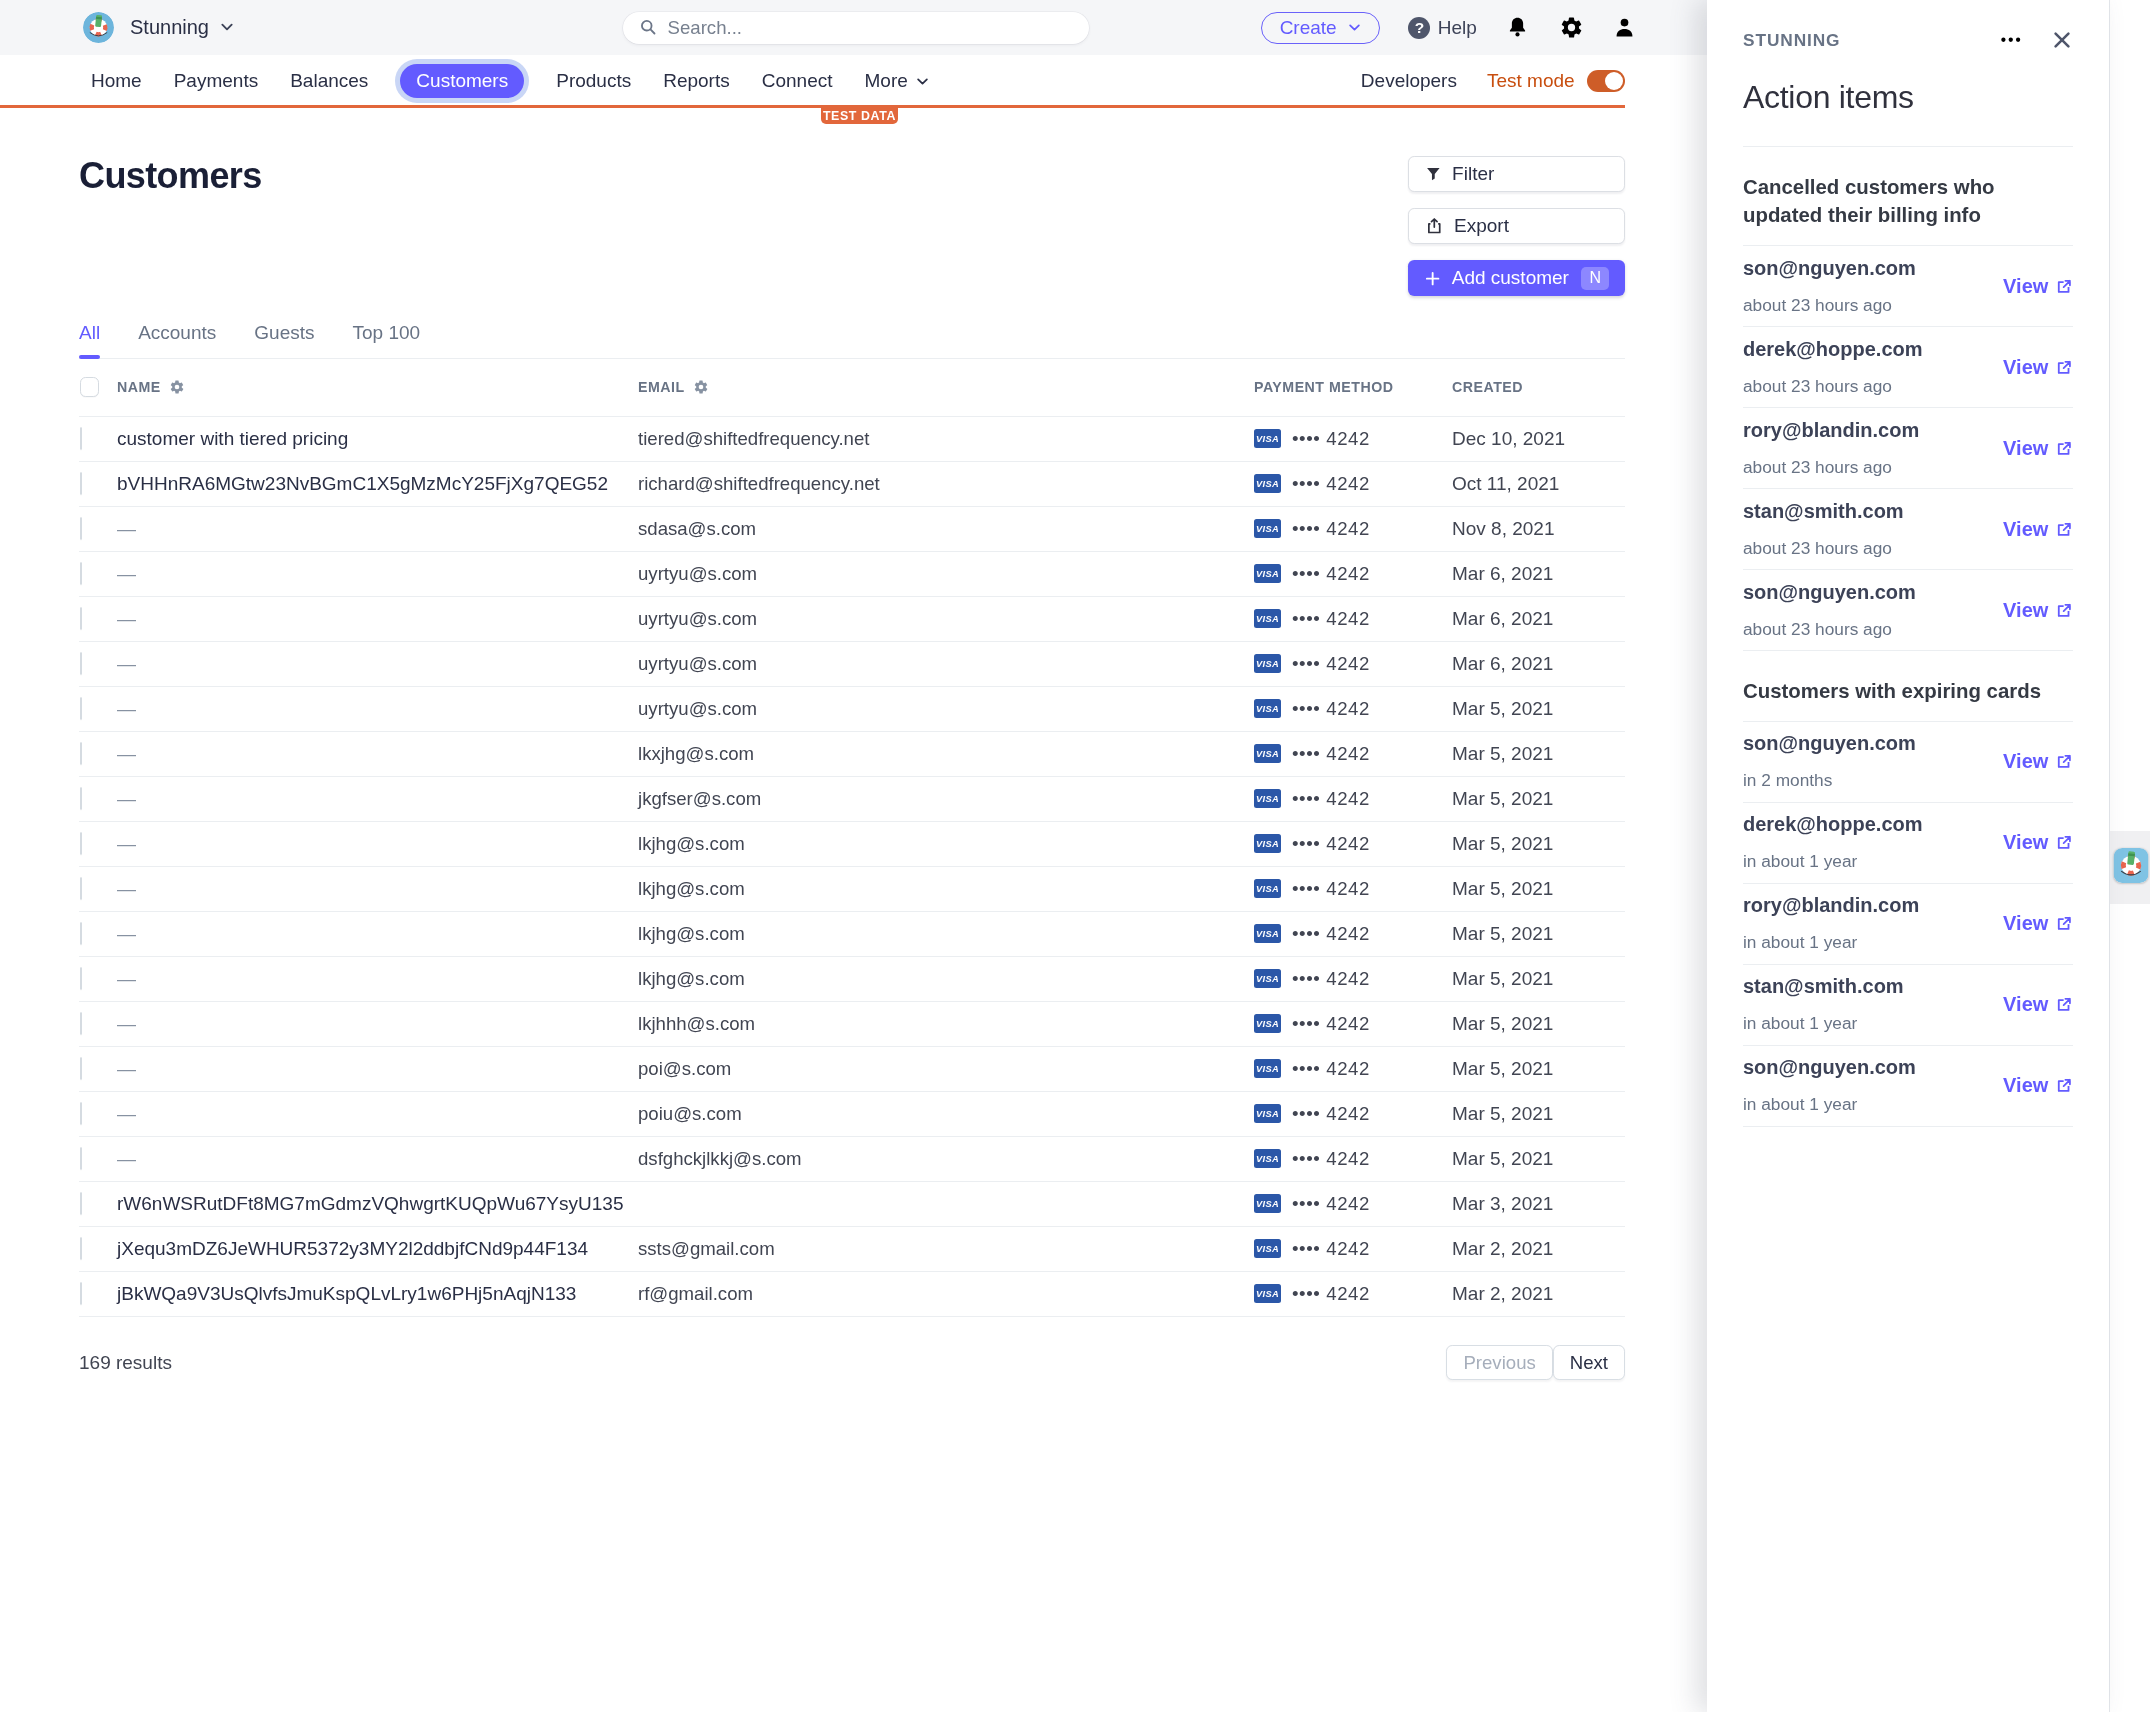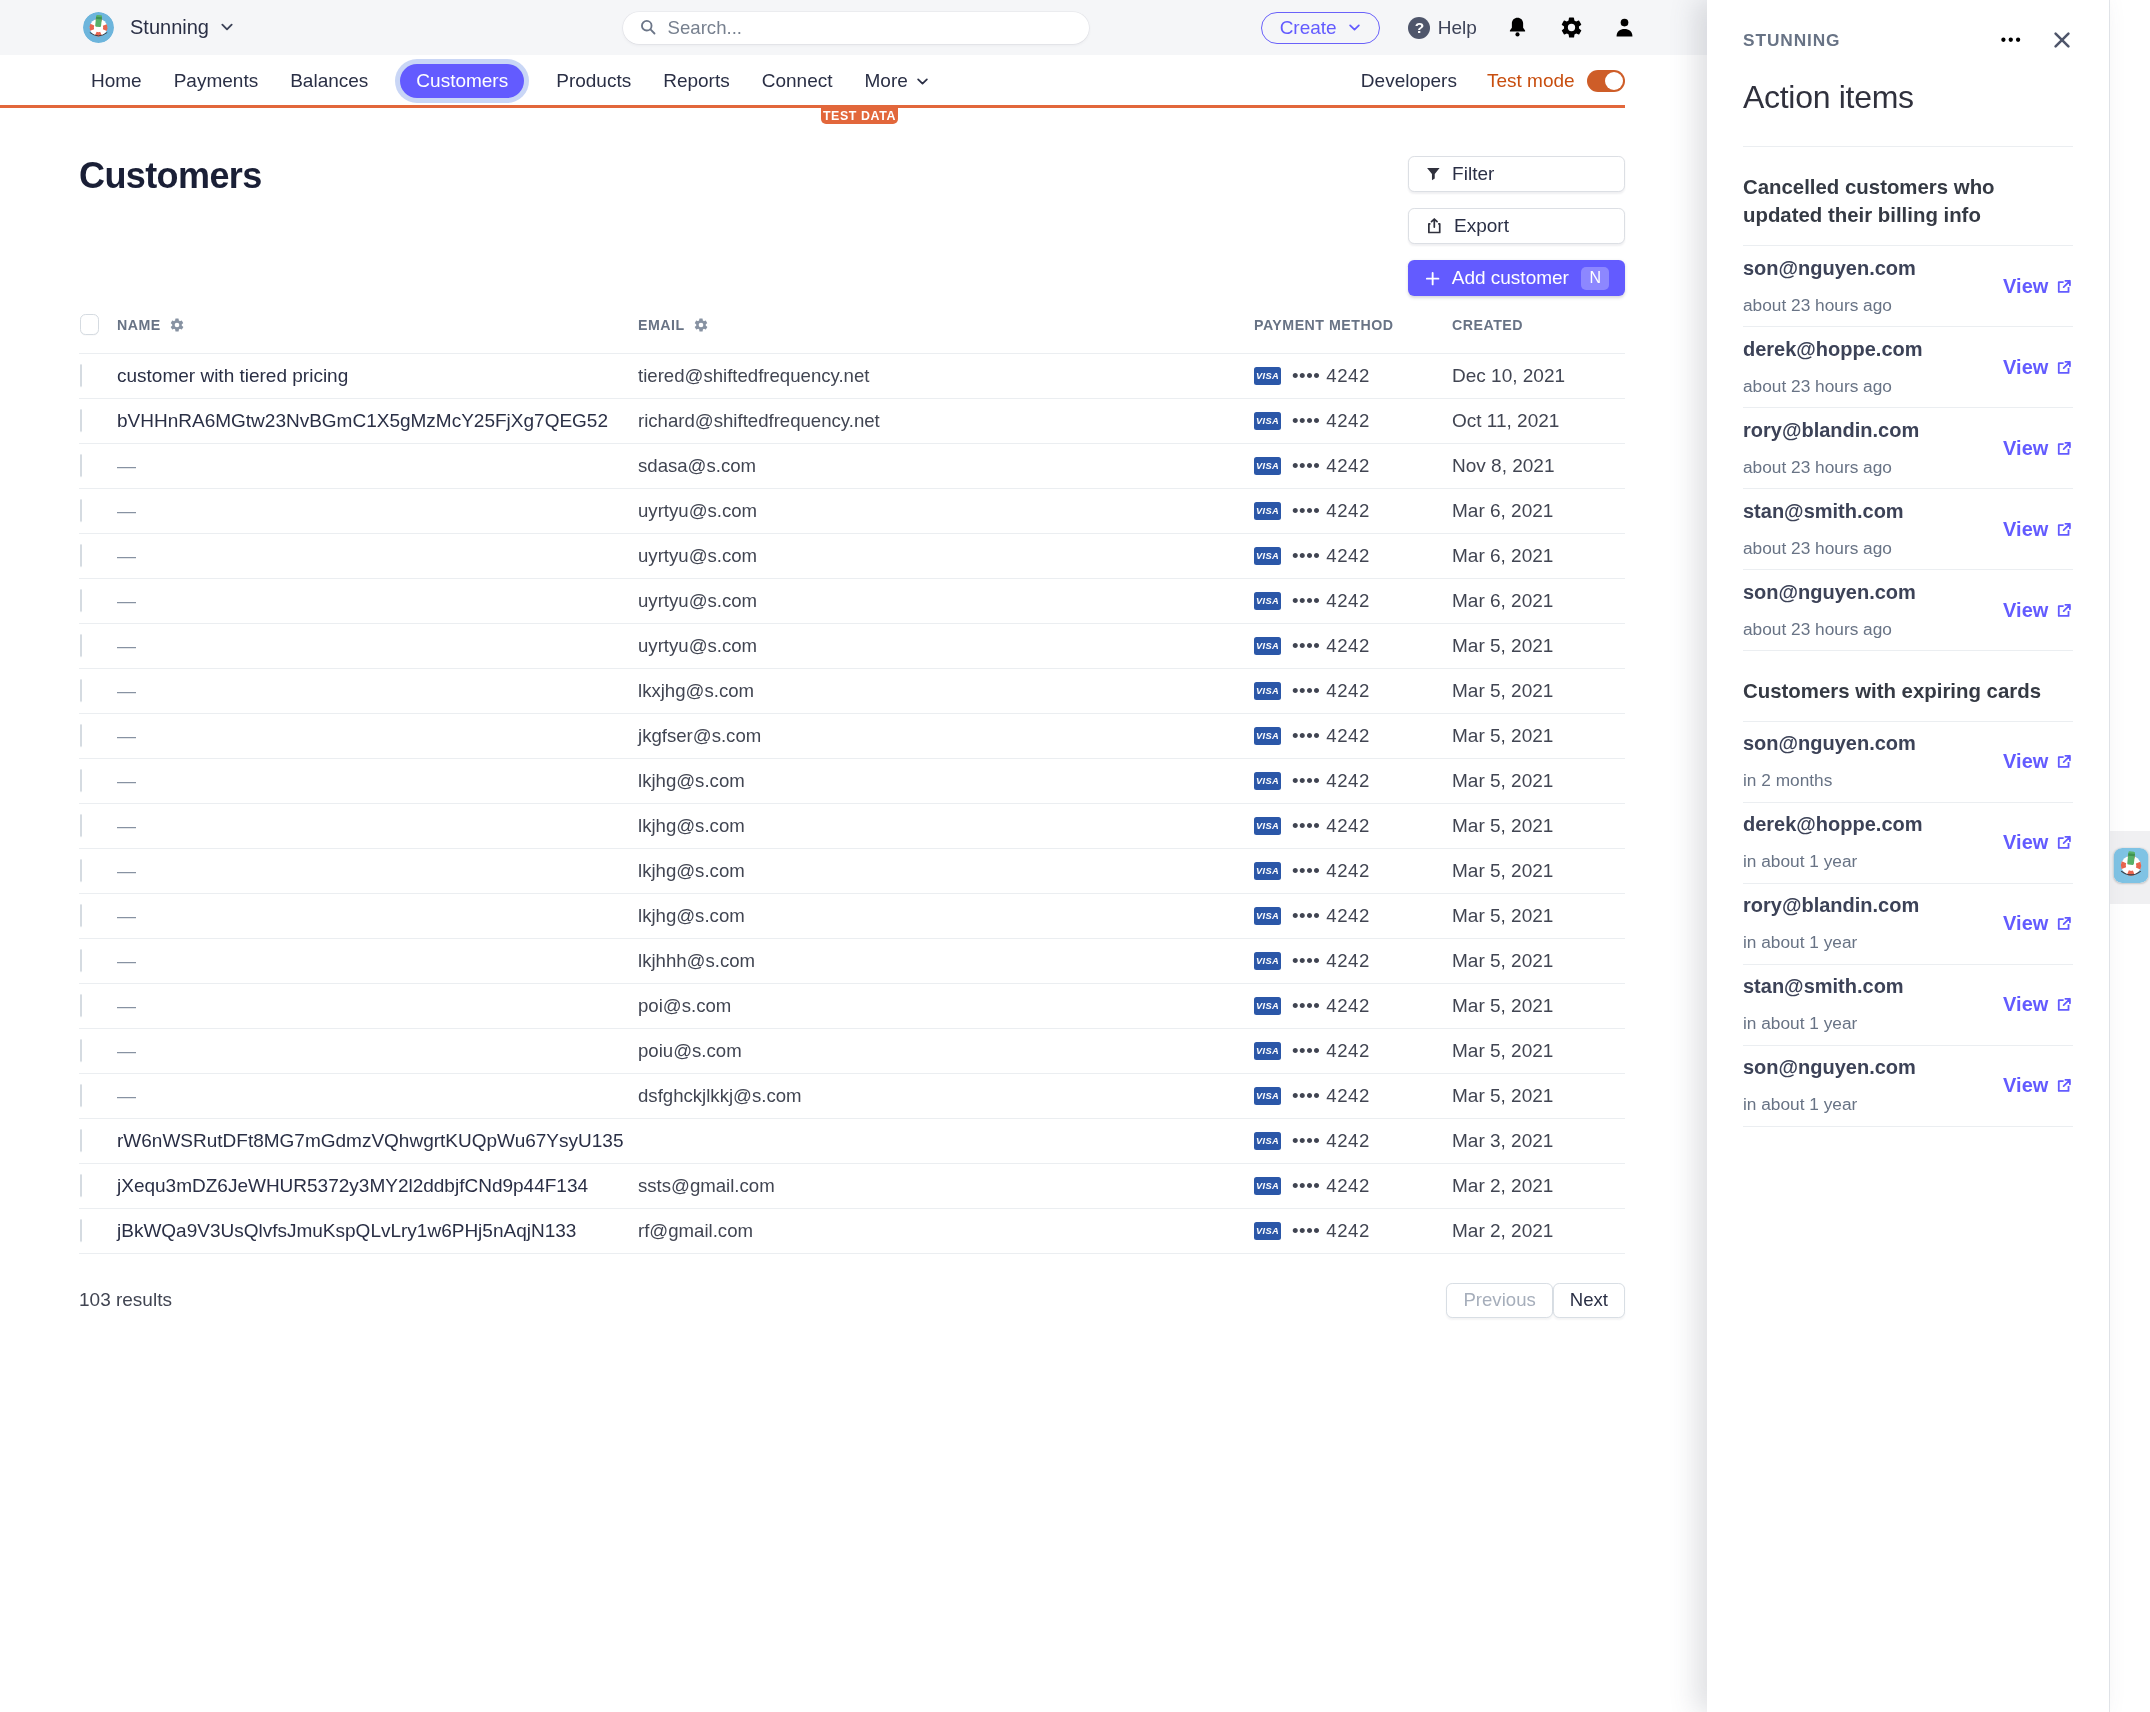--- a/index.html
+++ b/index.html
@@ -337,20 +337,26 @@
         <button class="btn btn-primary">
           <svg width="17.3" height="17.3" style="color:#fff" viewBox="0 0 28 28">
               <use href="#i-plus"></use>
             </svg>
           <span>Add customer</span>
           <span class="kbd">N</span>
         </button>
       </div>
     </div>
 
+    <div class="tabs">
+        <div class="tab active">All</div>
+        <div class="tab">Accounts</div>
+        <div class="tab">Guests</div>
+        <div class="tab">Top 100</div>
+      </div>
 
     <div class="table">
       <div class="grid-row thead">
         <div class="th">
             <span class="cb"></span>
           </div>
       <div class="th">
     <span class="th-label">NAME</span>
     <svg class="gear" width="16" height="16" fill="currentColor" viewBox="0 0 26 26">
               <use href="#i-gear"></use>
@@ -569,21 +575,21 @@
     <div class="cell-pay">
       <span class="visa-badge">VISA</span>
       <span class="card-num">•••• 4242</span>
     </div>
     <div class="cell-date">Mar 2, 2021</div>
   </div>
         </div>
     </div>
 
     <div class="results-row">
-      <span class="results-text">103 results</span>
+      <span class="results-text">169 results</span>
       <div class="pager">
         <button class="pbtn disabled">Previous</button>
         <button class="pbtn enabled">Next</button>
       </div>
     </div>
   </div>
 </div>
 
 <div class="panel">
   <div class="panel-body">

